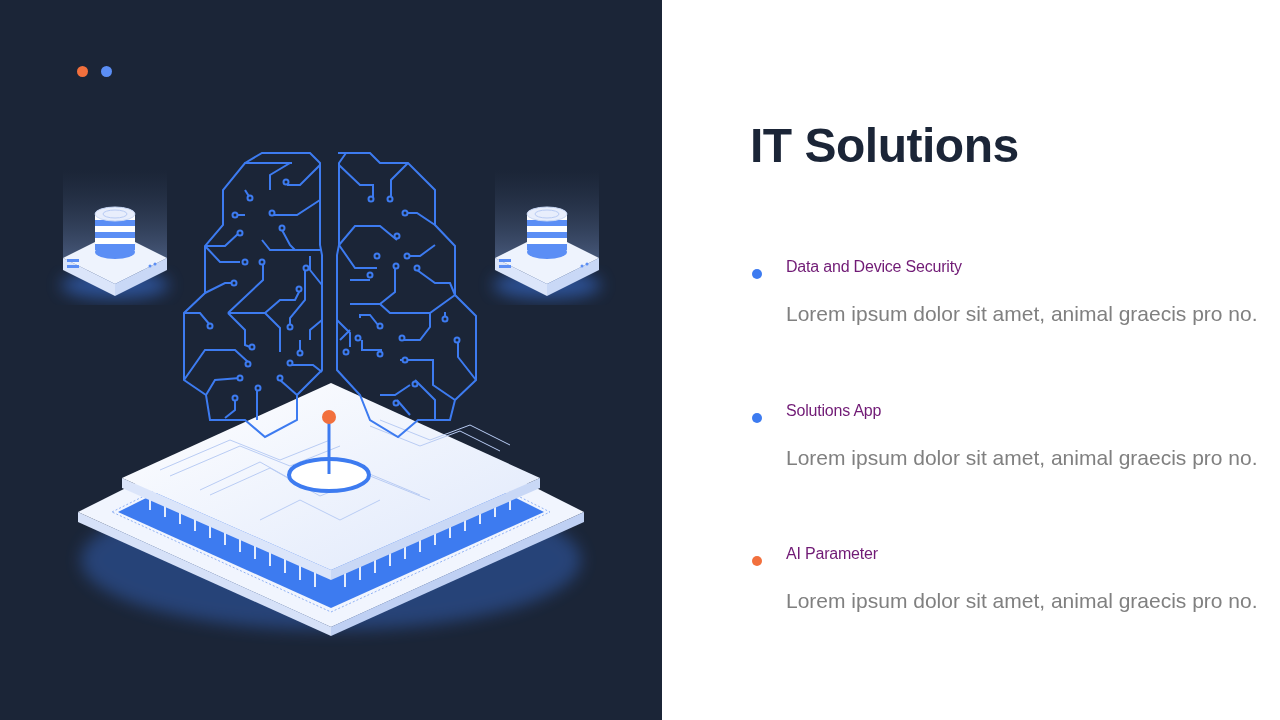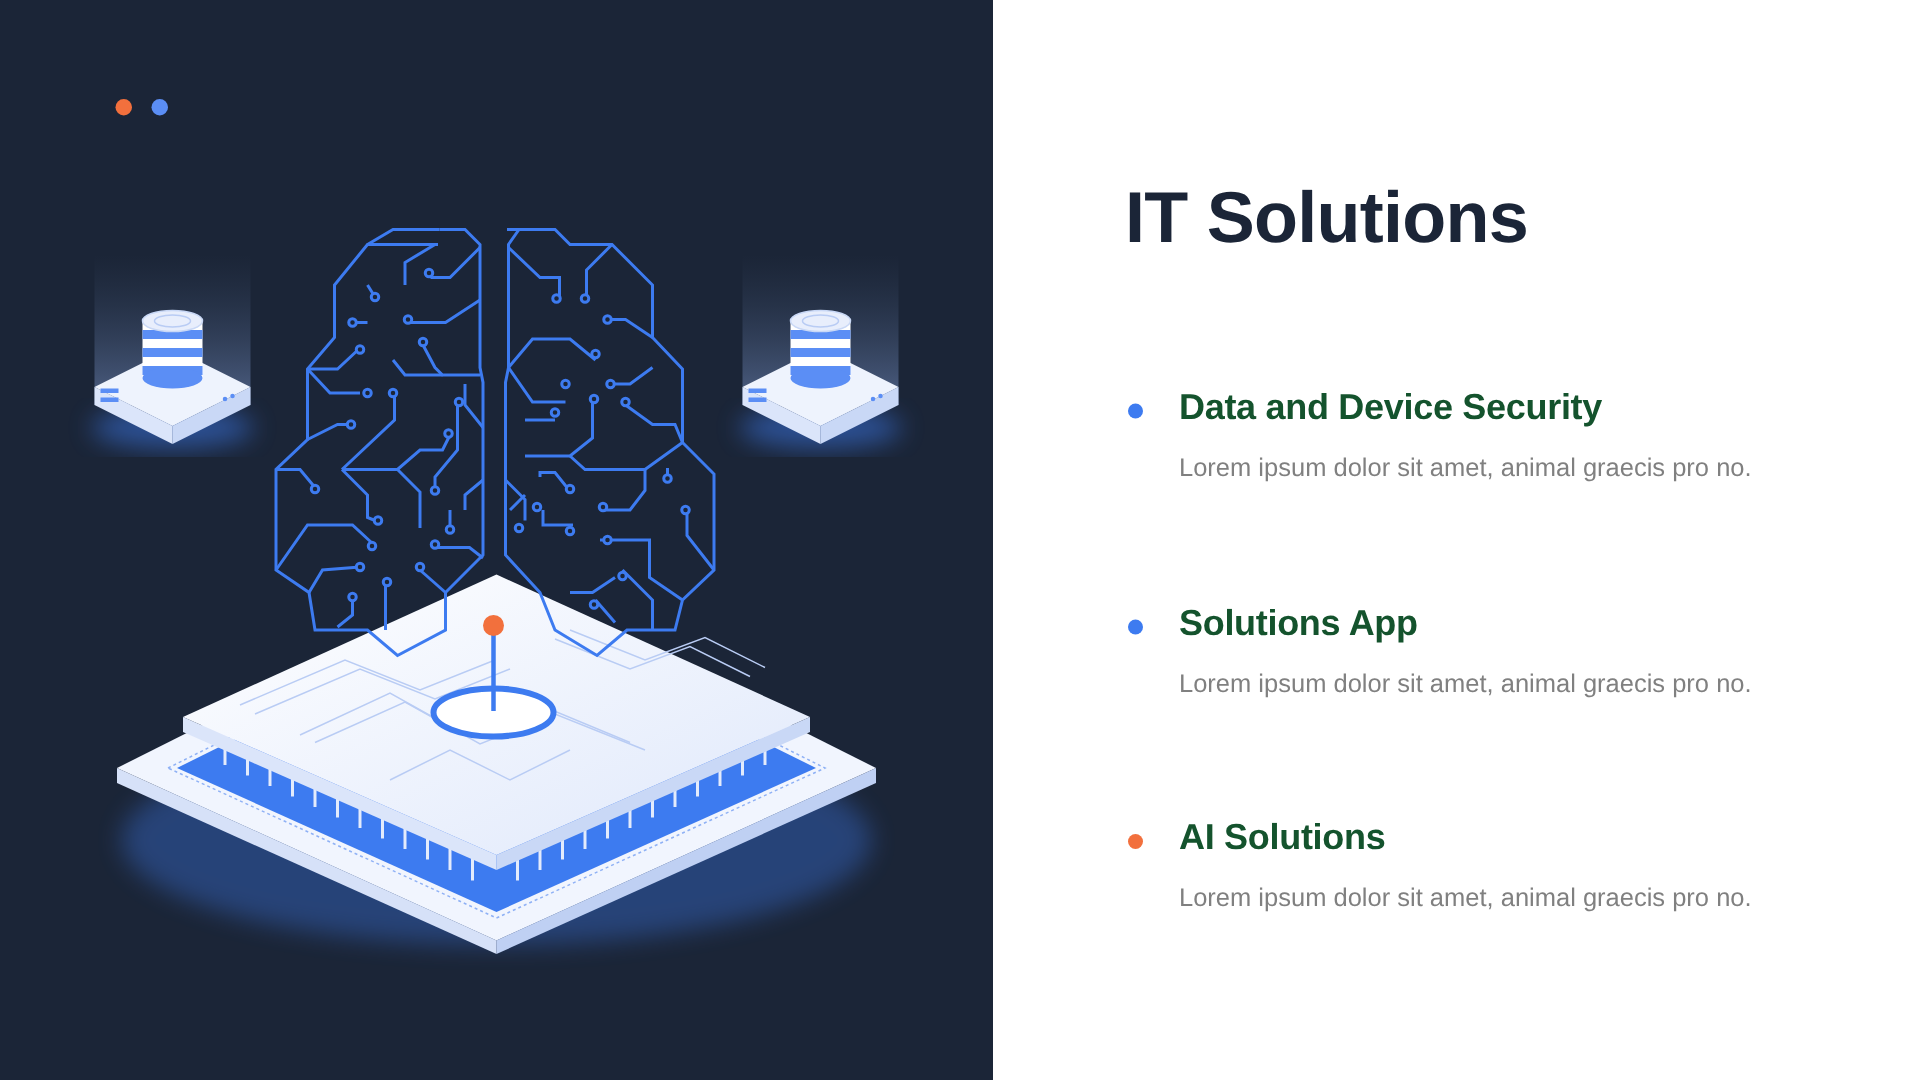--- a/index.html
+++ b/index.html
@@ -23,26 +23,26 @@
       font-weight: 700; font-size: 48px; letter-spacing: -0.5px;
       color: #1b2537; white-space: nowrap;
     }
 
     .item { position: absolute; left: 88px; width: 500px; }
     .item-bullet {
       position: absolute; left: 2px; width: 10px; height: 10px; border-radius: 50%;
     }
     .item-title {
       position: absolute; left: 36px; top: 0;
-      font-weight: 700; font-size: 24px; color: #14532d; white-space: nowrap;
+      font-weight: 400; font-size: 16px; color: #701a75; white-space: nowrap;
       letter-spacing: -0.2px;
     }
     .item-desc {
       position: absolute; left: 36px; top: 44px;
-      font-size: 17px; color: #808080; white-space: nowrap;
+      font-size: 21px; color: #808080; white-space: nowrap;
     }
   </style>
 </head>
 <body>
 
 <div class="left-panel">
   <div class="dots">
     <div class="dot" style="background:#f2703d"></div>
     <div class="dot" style="background:#5b8ef5"></div>
   </div>
@@ -267,16 +267,16 @@
   </div>
 
   <div class="item" style="top:402px">
     <div class="item-bullet" style="top:11px;background:#3d7bf0"></div>
     <div class="item-title">Solutions App</div>
     <div class="item-desc">Lorem ipsum dolor sit amet, animal graecis pro no.</div>
   </div>
 
   <div class="item" style="top:545px">
     <div class="item-bullet" style="top:11px;background:#f2703d"></div>
-    <div class="item-title">AI Solutions</div>
+    <div class="item-title">AI Parameter</div>
     <div class="item-desc">Lorem ipsum dolor sit amet, animal graecis pro no.</div>
   </div>
 </div>
 
 </body></html>

